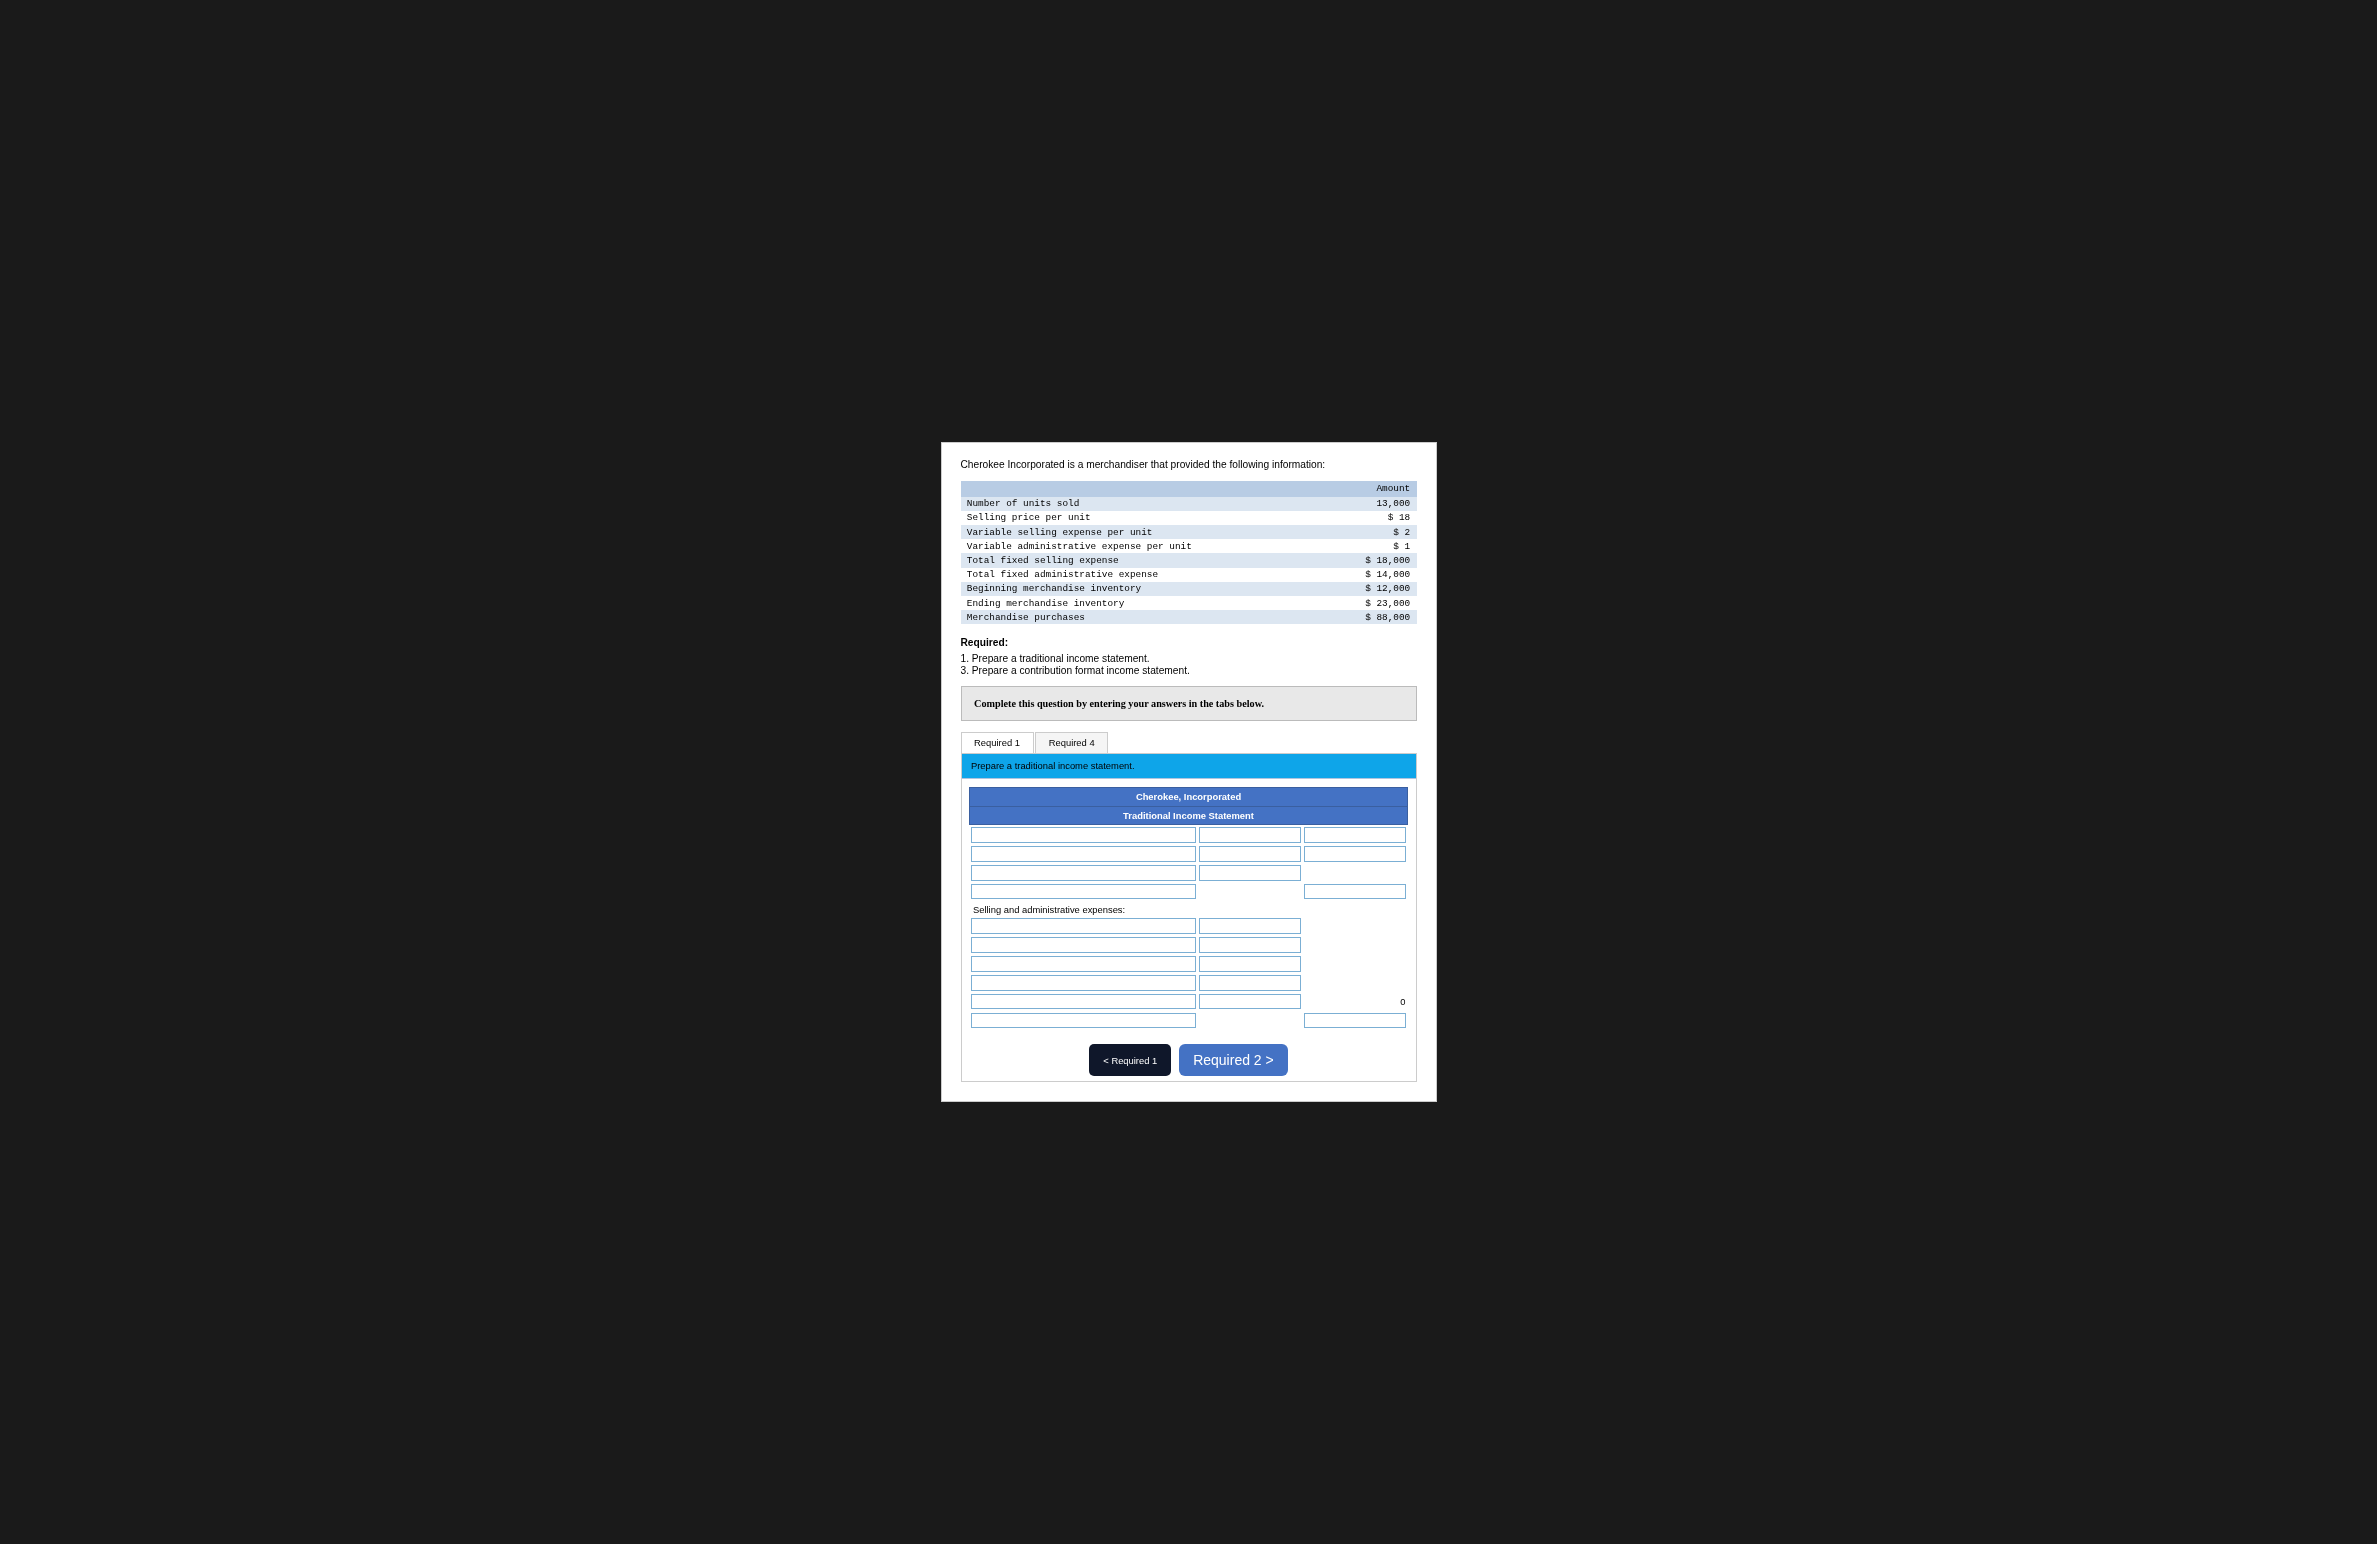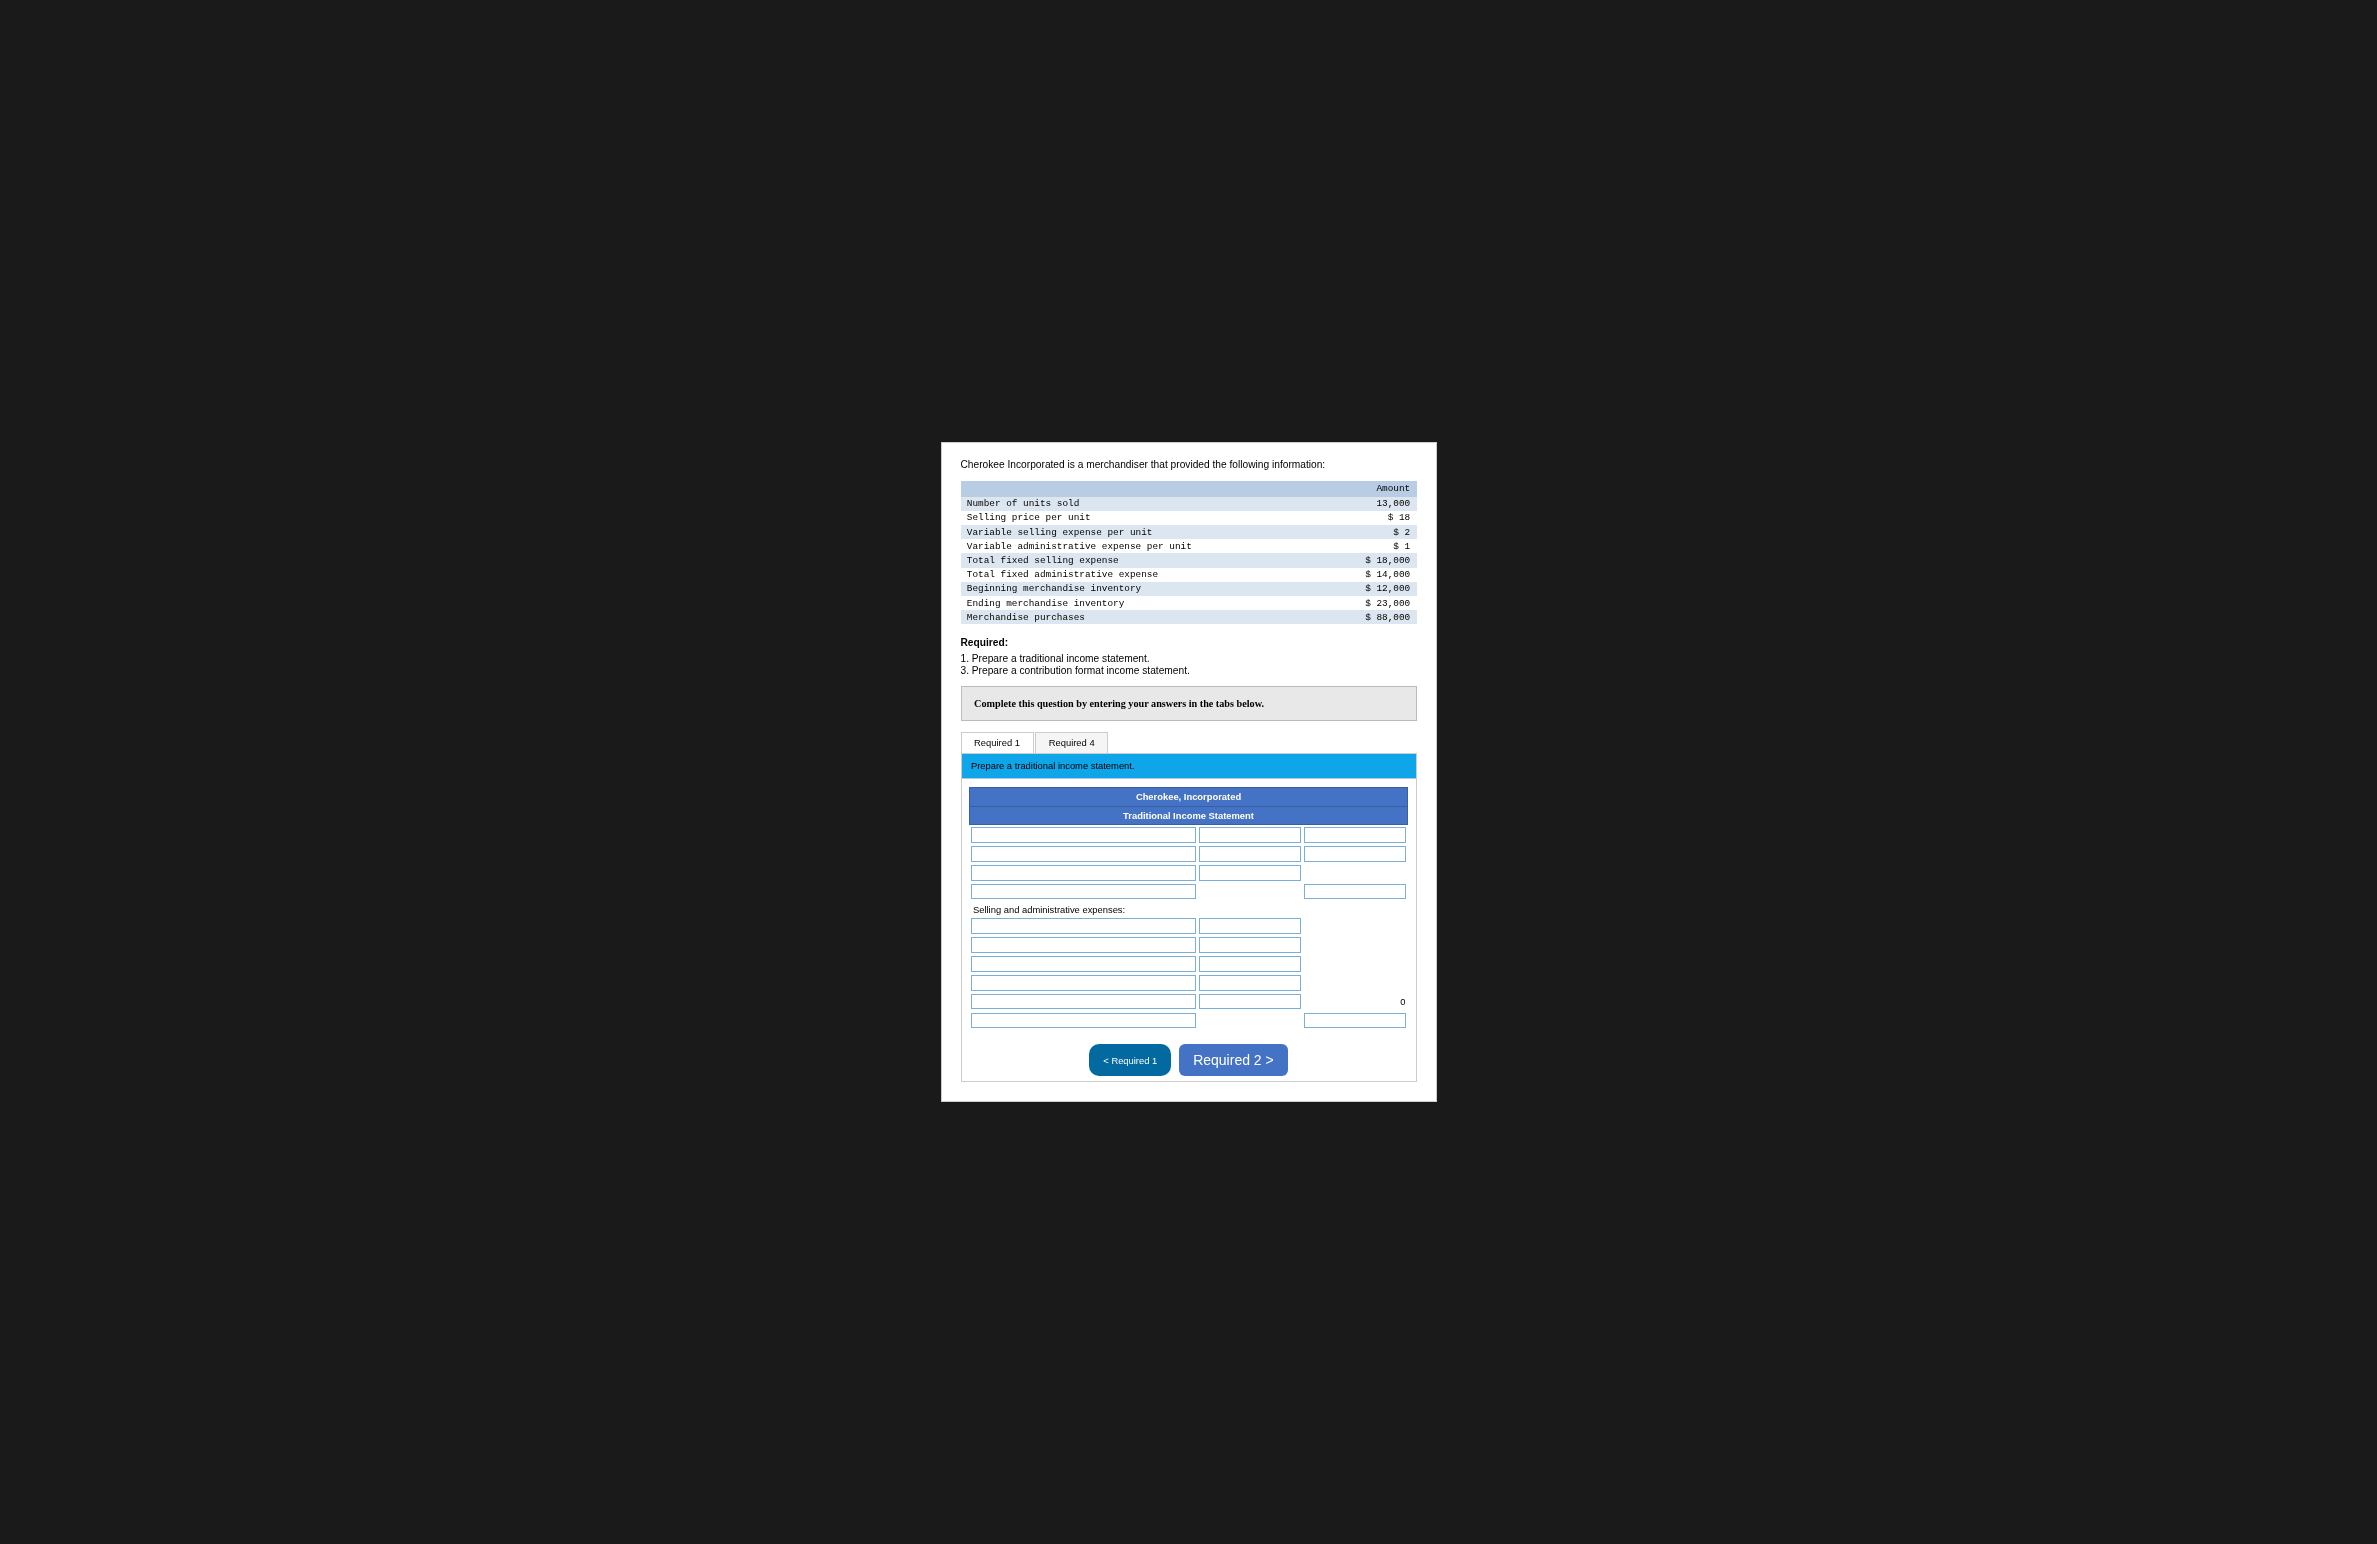--- a/index.html
+++ b/index.html
@@ -166,28 +166,28 @@
       font-family: Arial, sans-serif;
       font-size: 8.6px;
     }
     .nav-buttons {
       display: flex;
       justify-content: center;
       gap: 7.9px;
       padding: 7.9px 0 4.7px 0;
     }
     .btn-req1 {
-      background: #0369a1;
+      background: #0f172a;
       color: #fff;
       border: none;
       padding: 5.5px 14px;
       font-family: Arial, sans-serif;
       font-size: 9.4px;
       cursor: pointer;
-      border-radius: 10px;
+      border-radius: 5px;
     }
     .btn-req2 {
       background: #4472c4;
       color: #fff;
       border: none;
       padding: 8px 14px;
       font-family: Arial, sans-serif;
       font-size: 14px;
       cursor: pointer;
       border-radius: 6px;

